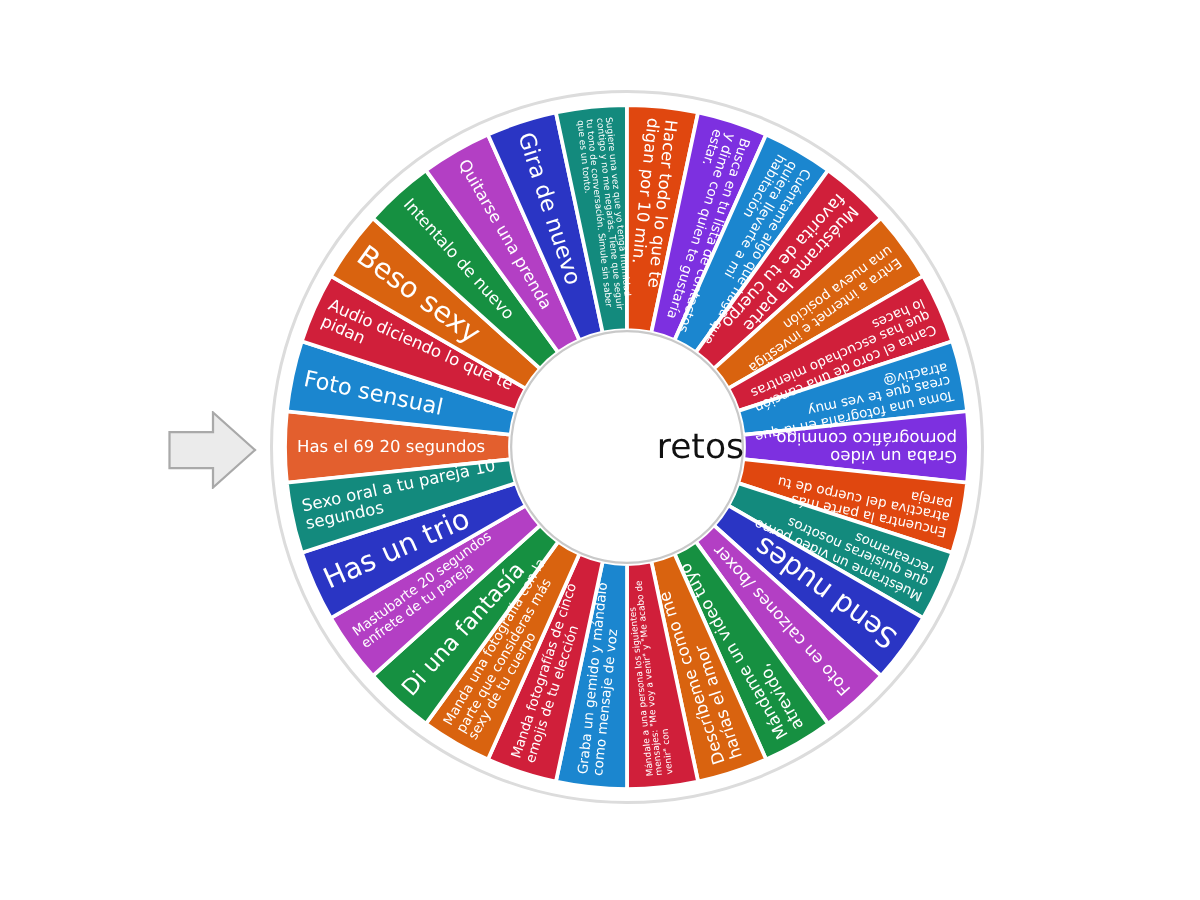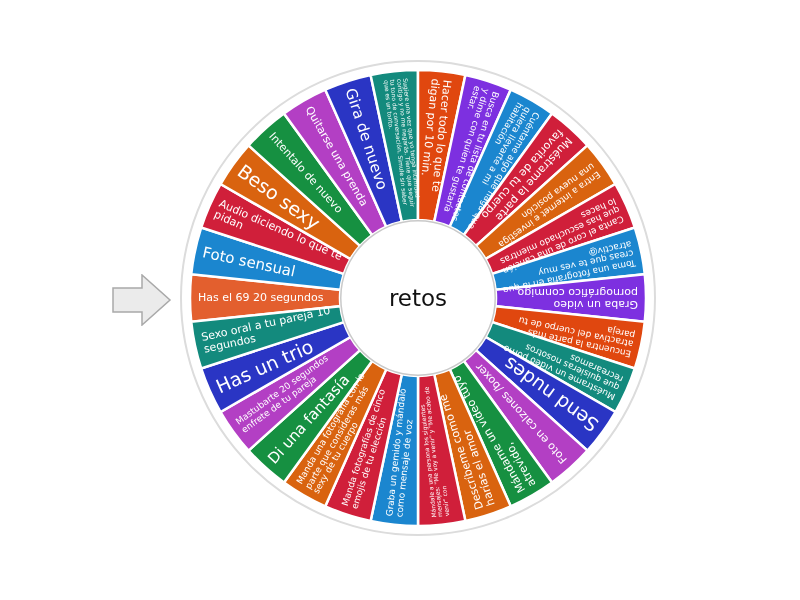--- a/index.html
+++ b/index.html
@@ -7,21 +7,21 @@
   #stage { position:absolute; left:0; top:0; width:800px; height:600px; }
   #wheel-wrap { position:absolute; left:178px; top:58px; width:480px; height:480px; }
   #wheel-svg { position:absolute; left:0; top:0; }
   .seg-label { position:absolute; left:240px; top:240px; width:0; height:0; pointer-events:none; }
   .seg-label .txt { position:absolute; left:88px; width:140px; transform:translateY(-50%); color:#fff; text-align:left; line-height:1.08; white-space:normal; }
   .s-xl { font-size:19px; }
   .s-l { font-size:15px; }
   .s-m { font-size:11px; }
   .s-s { font-size:9px; }
   .s-xs { font-size:6px; }
-  #hub { position:absolute; left:340px; top:220px; width:156px; height:156px; border-radius:50%; background:#fff; box-shadow:0 0 0 1.5px #c9c9c9 inset; display:flex; align-items:center; justify-content:center; }
+  #hub { position:absolute; left:340px; top:220px; width:156px; height:156px; border-radius:50%; background:#fff; box-shadow:0 0 0 1.5px #c9c9c9 inset; display:flex; align-items:center; justify-content:flex-end; }
   #hub-text { font-family:"DejaVu Sans", sans-serif; font-size:23px; color:#111; }
   #pointer { position:absolute; left:112px; top:274px; }
 </style>
 </head>
 <body>
 
 <div id="stage">
   <svg id="pointer" width="60" height="52" viewBox="0 0 60 52">
     <polygon points="1,14 30,14 30,1 58,26 30,51 30,38 1,38" fill="#ebebeb" stroke="#a9a9a9" stroke-width="1.5"></polygon>
   </svg>

